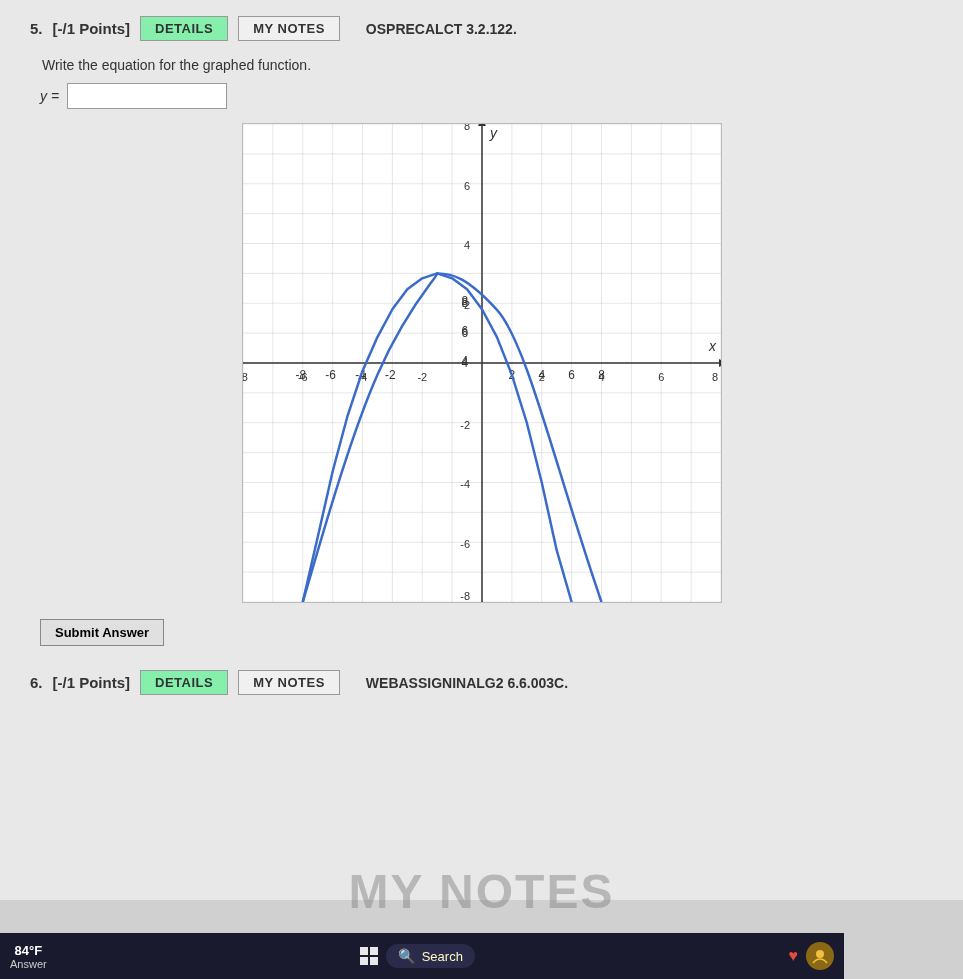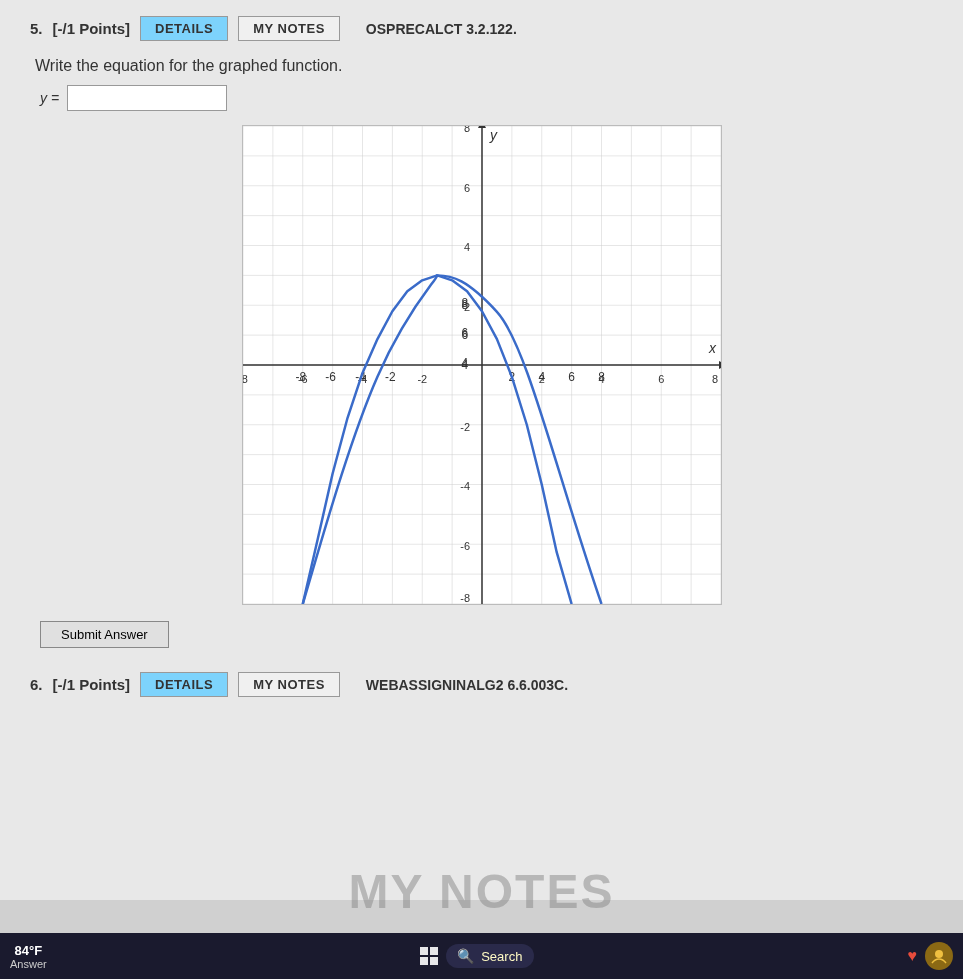--- a/index.html
+++ b/index.html
@@ -39,42 +39,42 @@
       padding: 4px 14px;
       border: 1px solid #999;
       background: #f0f0f0;
       font-size: 13px;
       font-weight: bold;
       cursor: pointer;
       letter-spacing: 0.5px;
     }
 
     .btn-details {
-      background: #7dd3fc;
+      background: #86efac;
       color: #333;
     }
 
     .btn-mynotes {
       background: #f0f0f0;
       color: #333;
     }
 
     .question-code {
       font-size: 14px;
       font-weight: bold;
       color: #333;
       margin-left: 16px;
     }
 
     
     .question-instruction {
-      font-size: 16px;
+      font-size: 14px;
       color: #333;
       margin-bottom: 10px;
-      margin-left: 5px;
+      margin-left: 12px;
     }
 
     .equation-row {
       display: flex;
       align-items: center;
       gap: 8px;
       margin-bottom: 14px;
       margin-left: 10px;
     }
 
@@ -105,41 +105,42 @@
       border: 1px solid #bbb;
     }
 
     
     .submit-row {
       margin-left: 10px;
       margin-bottom: 24px;
     }
 
     .btn-submit {
-      padding: 5px 20px;
+      padding: 5px 14px;
       border: 1px solid #888;
       background: #e0e0e0;
       font-size: 13px;
       cursor: pointer;
+      font-weight: bold;
     }
 
     
     .question-6-header {
       display: flex;
       align-items: center;
       gap: 10px;
       margin-bottom: 10px;
     }
 
     
     .taskbar {
       position: fixed;
       bottom: 0;
       left: 0;
-      width: 963px;
+      width: 844px;
       height: 46px;
       background: #1a1a2e;
       display: flex;
       align-items: center;
       justify-content: space-between;
       padding: 0 10px;
     }
 
     .taskbar-left {
       display: flex;

